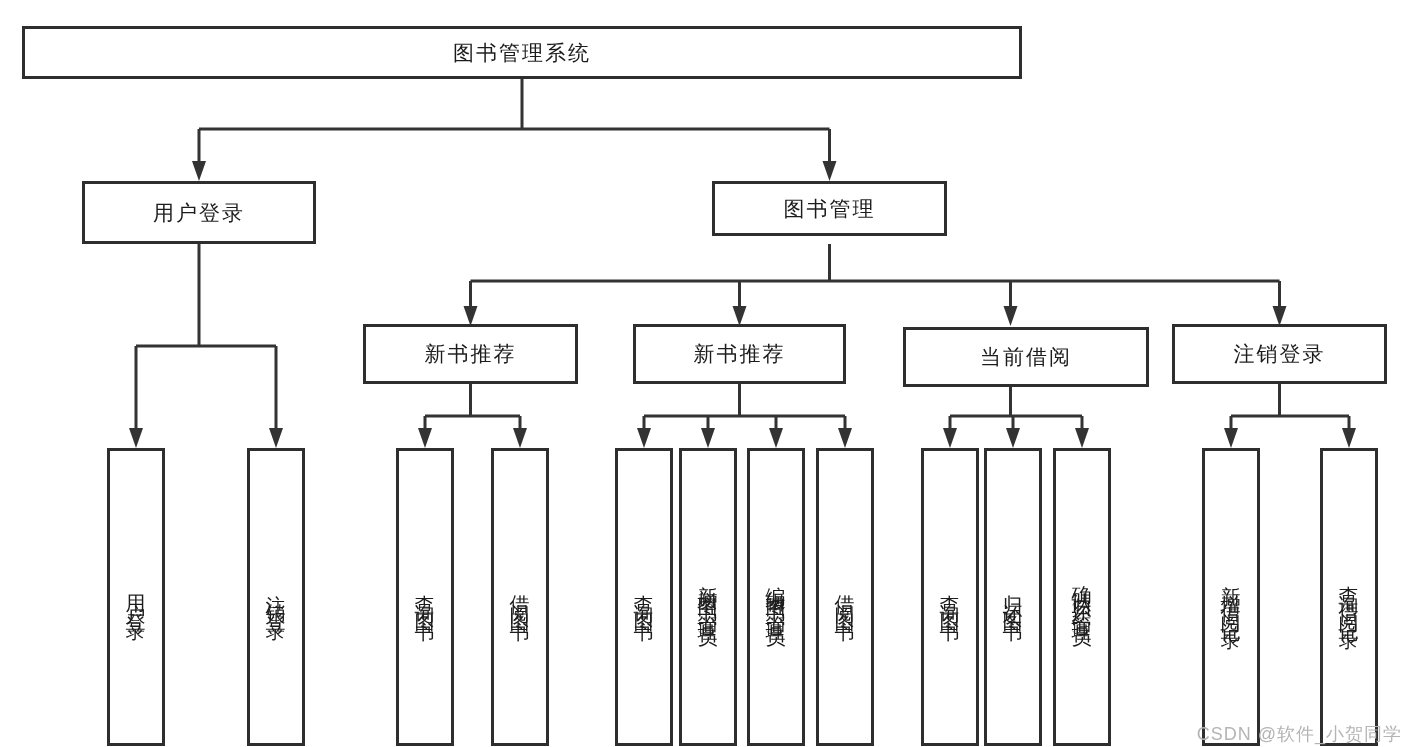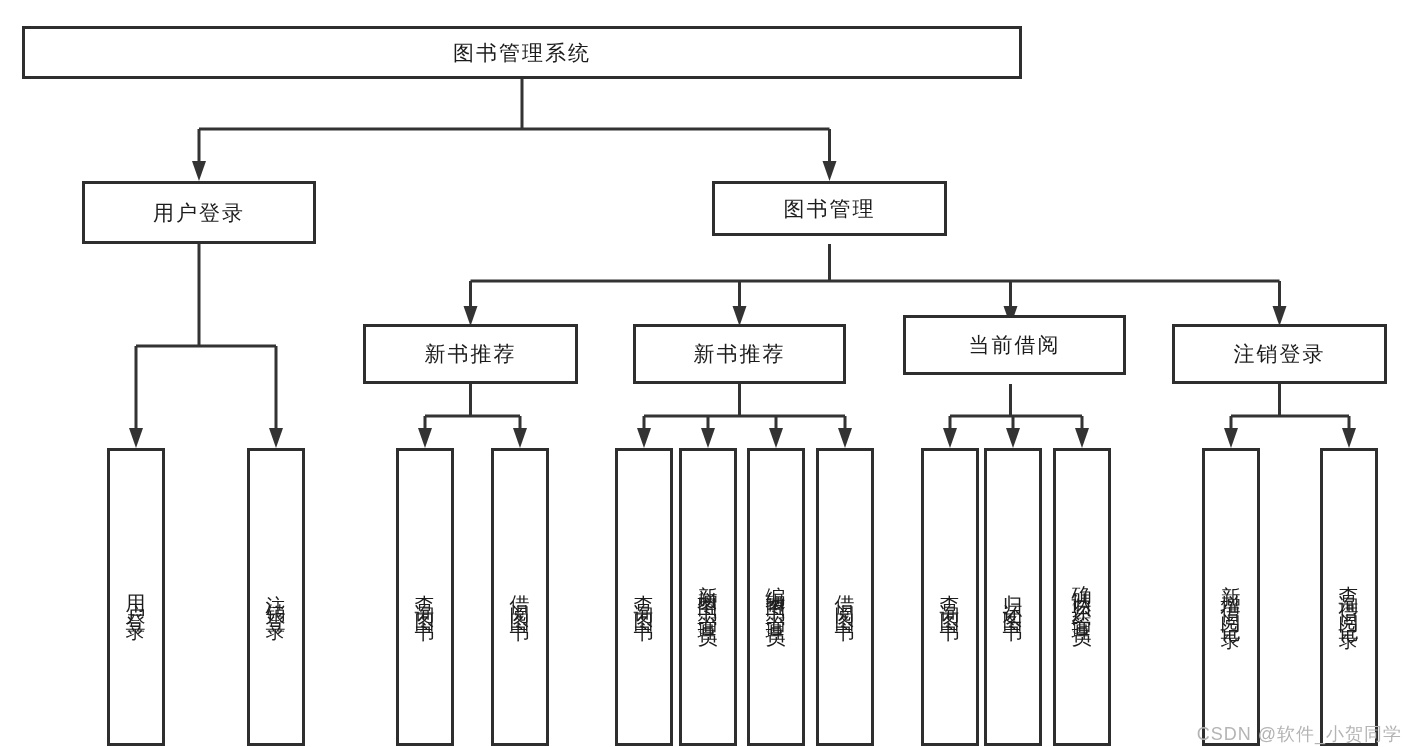--- a/index.html
+++ b/index.html
@@ -109,21 +109,21 @@
   <div class="node h" style="left:712px; top:170px; width:235px; height:55px">
     <span>图书管理</span>
   </div>
 
   <div class="node h" style="left:363px; top:313px; width:215px; height:60px">
     <span>新书推荐</span>
   </div>
   <div class="node h" style="left:633px; top:313px; width:213px; height:60px">
     <span>新书推荐</span>
   </div>
-  <div class="node h" style="left:903px; top:304px; width:223px; height:60px">
+  <div class="node h" style="left:903px; top:316px; width:246px; height:60px">
     <span>当前借阅</span>
   </div>
   <div class="node h" style="left:1172px; top:313px; width:215px; height:60px">
     <span>注销登录</span>
   </div>
 
   <div class="node v" style="left:107px">
     <span>用户登录</span>
   </div>
   <div class="node v" style="left:247px">

